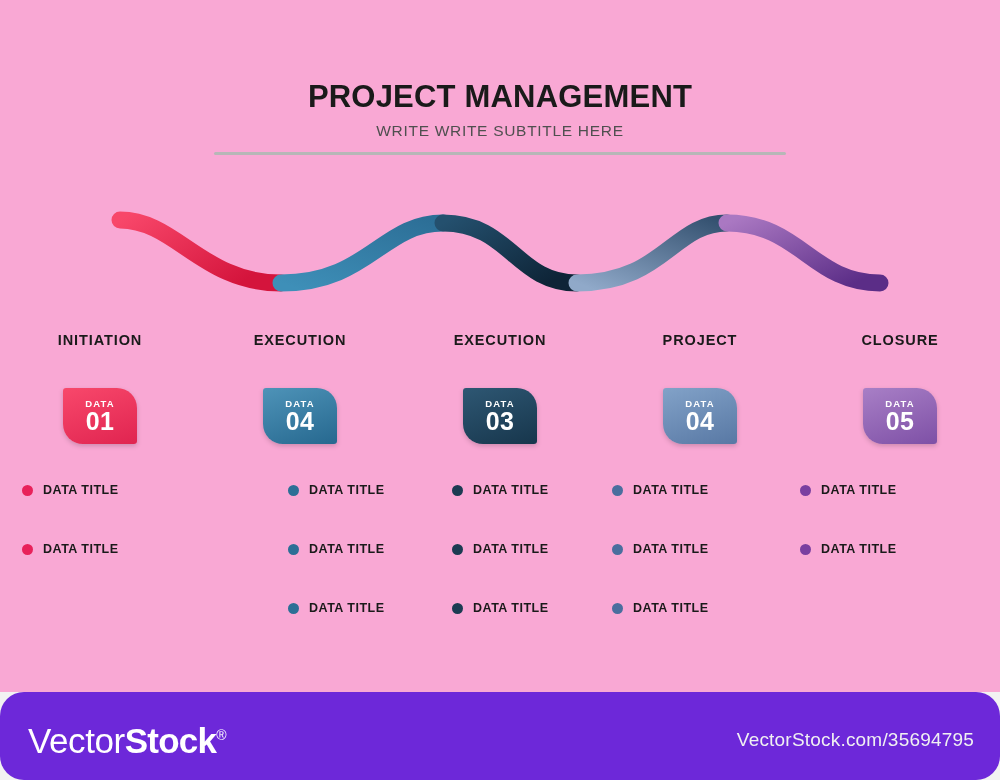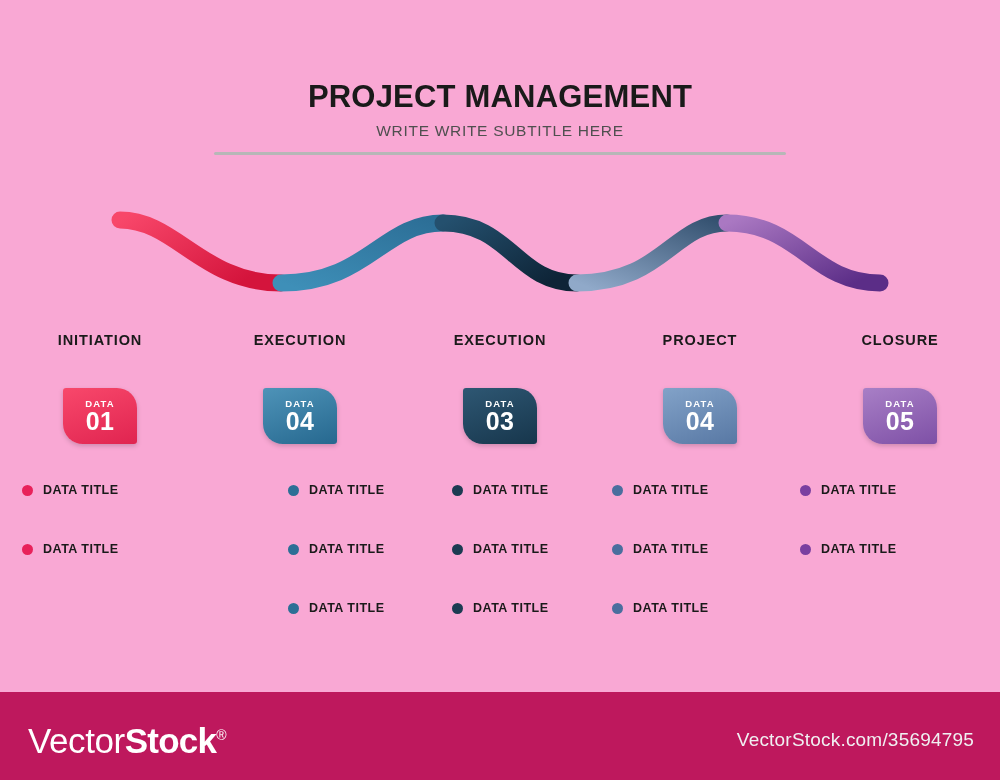--- a/index.html
+++ b/index.html
@@ -149,21 +149,22 @@
   .col:nth-child(4) .bullets { padding-left: 12px; }
   .col:nth-child(5) .bullets { padding-left: 0px; }
 
   
   .footer {
     position: absolute;
     left: 0;
     top: 692px;
     width: 1000px;
     height: 88px;
-    background: #be185d;
+    background: #6d28d9;
+    border-radius: 24px;
   }
   .logo {
     position: absolute;
     left: 28px;
     top: 22px;
     color: #ffffff;
     font-size: 35px;
     line-height: 42px;
     white-space: nowrap;
   }

